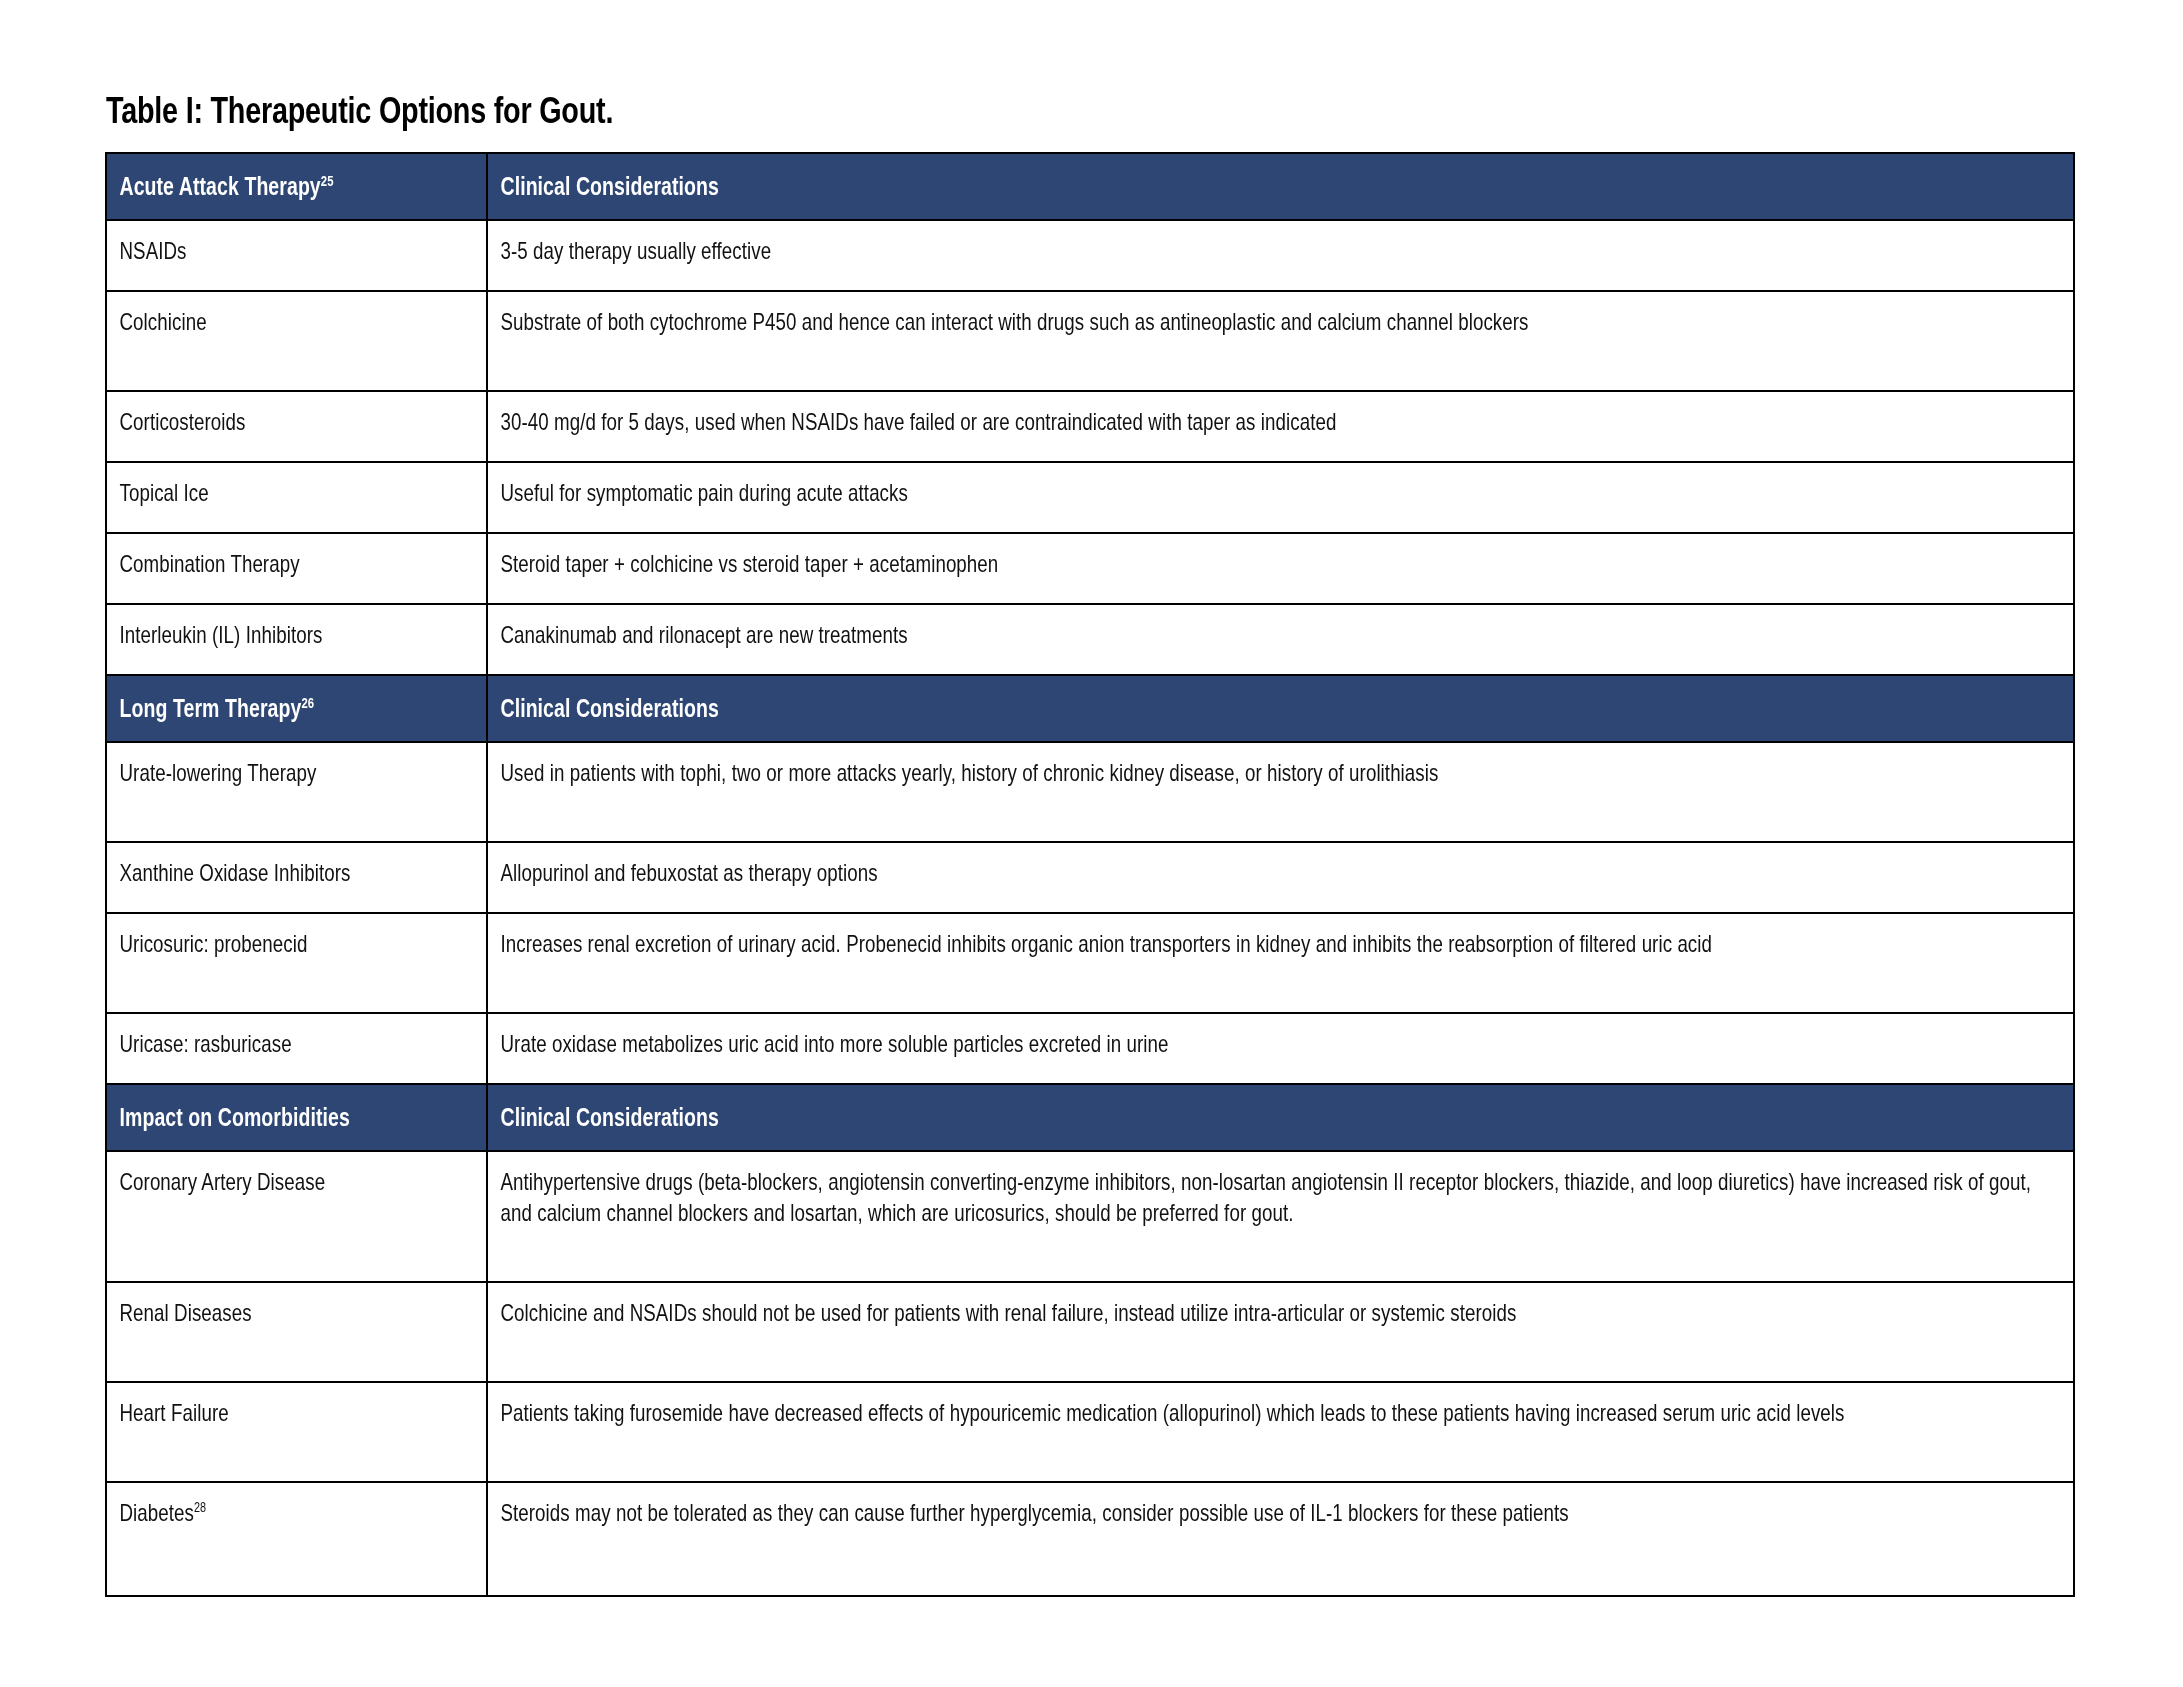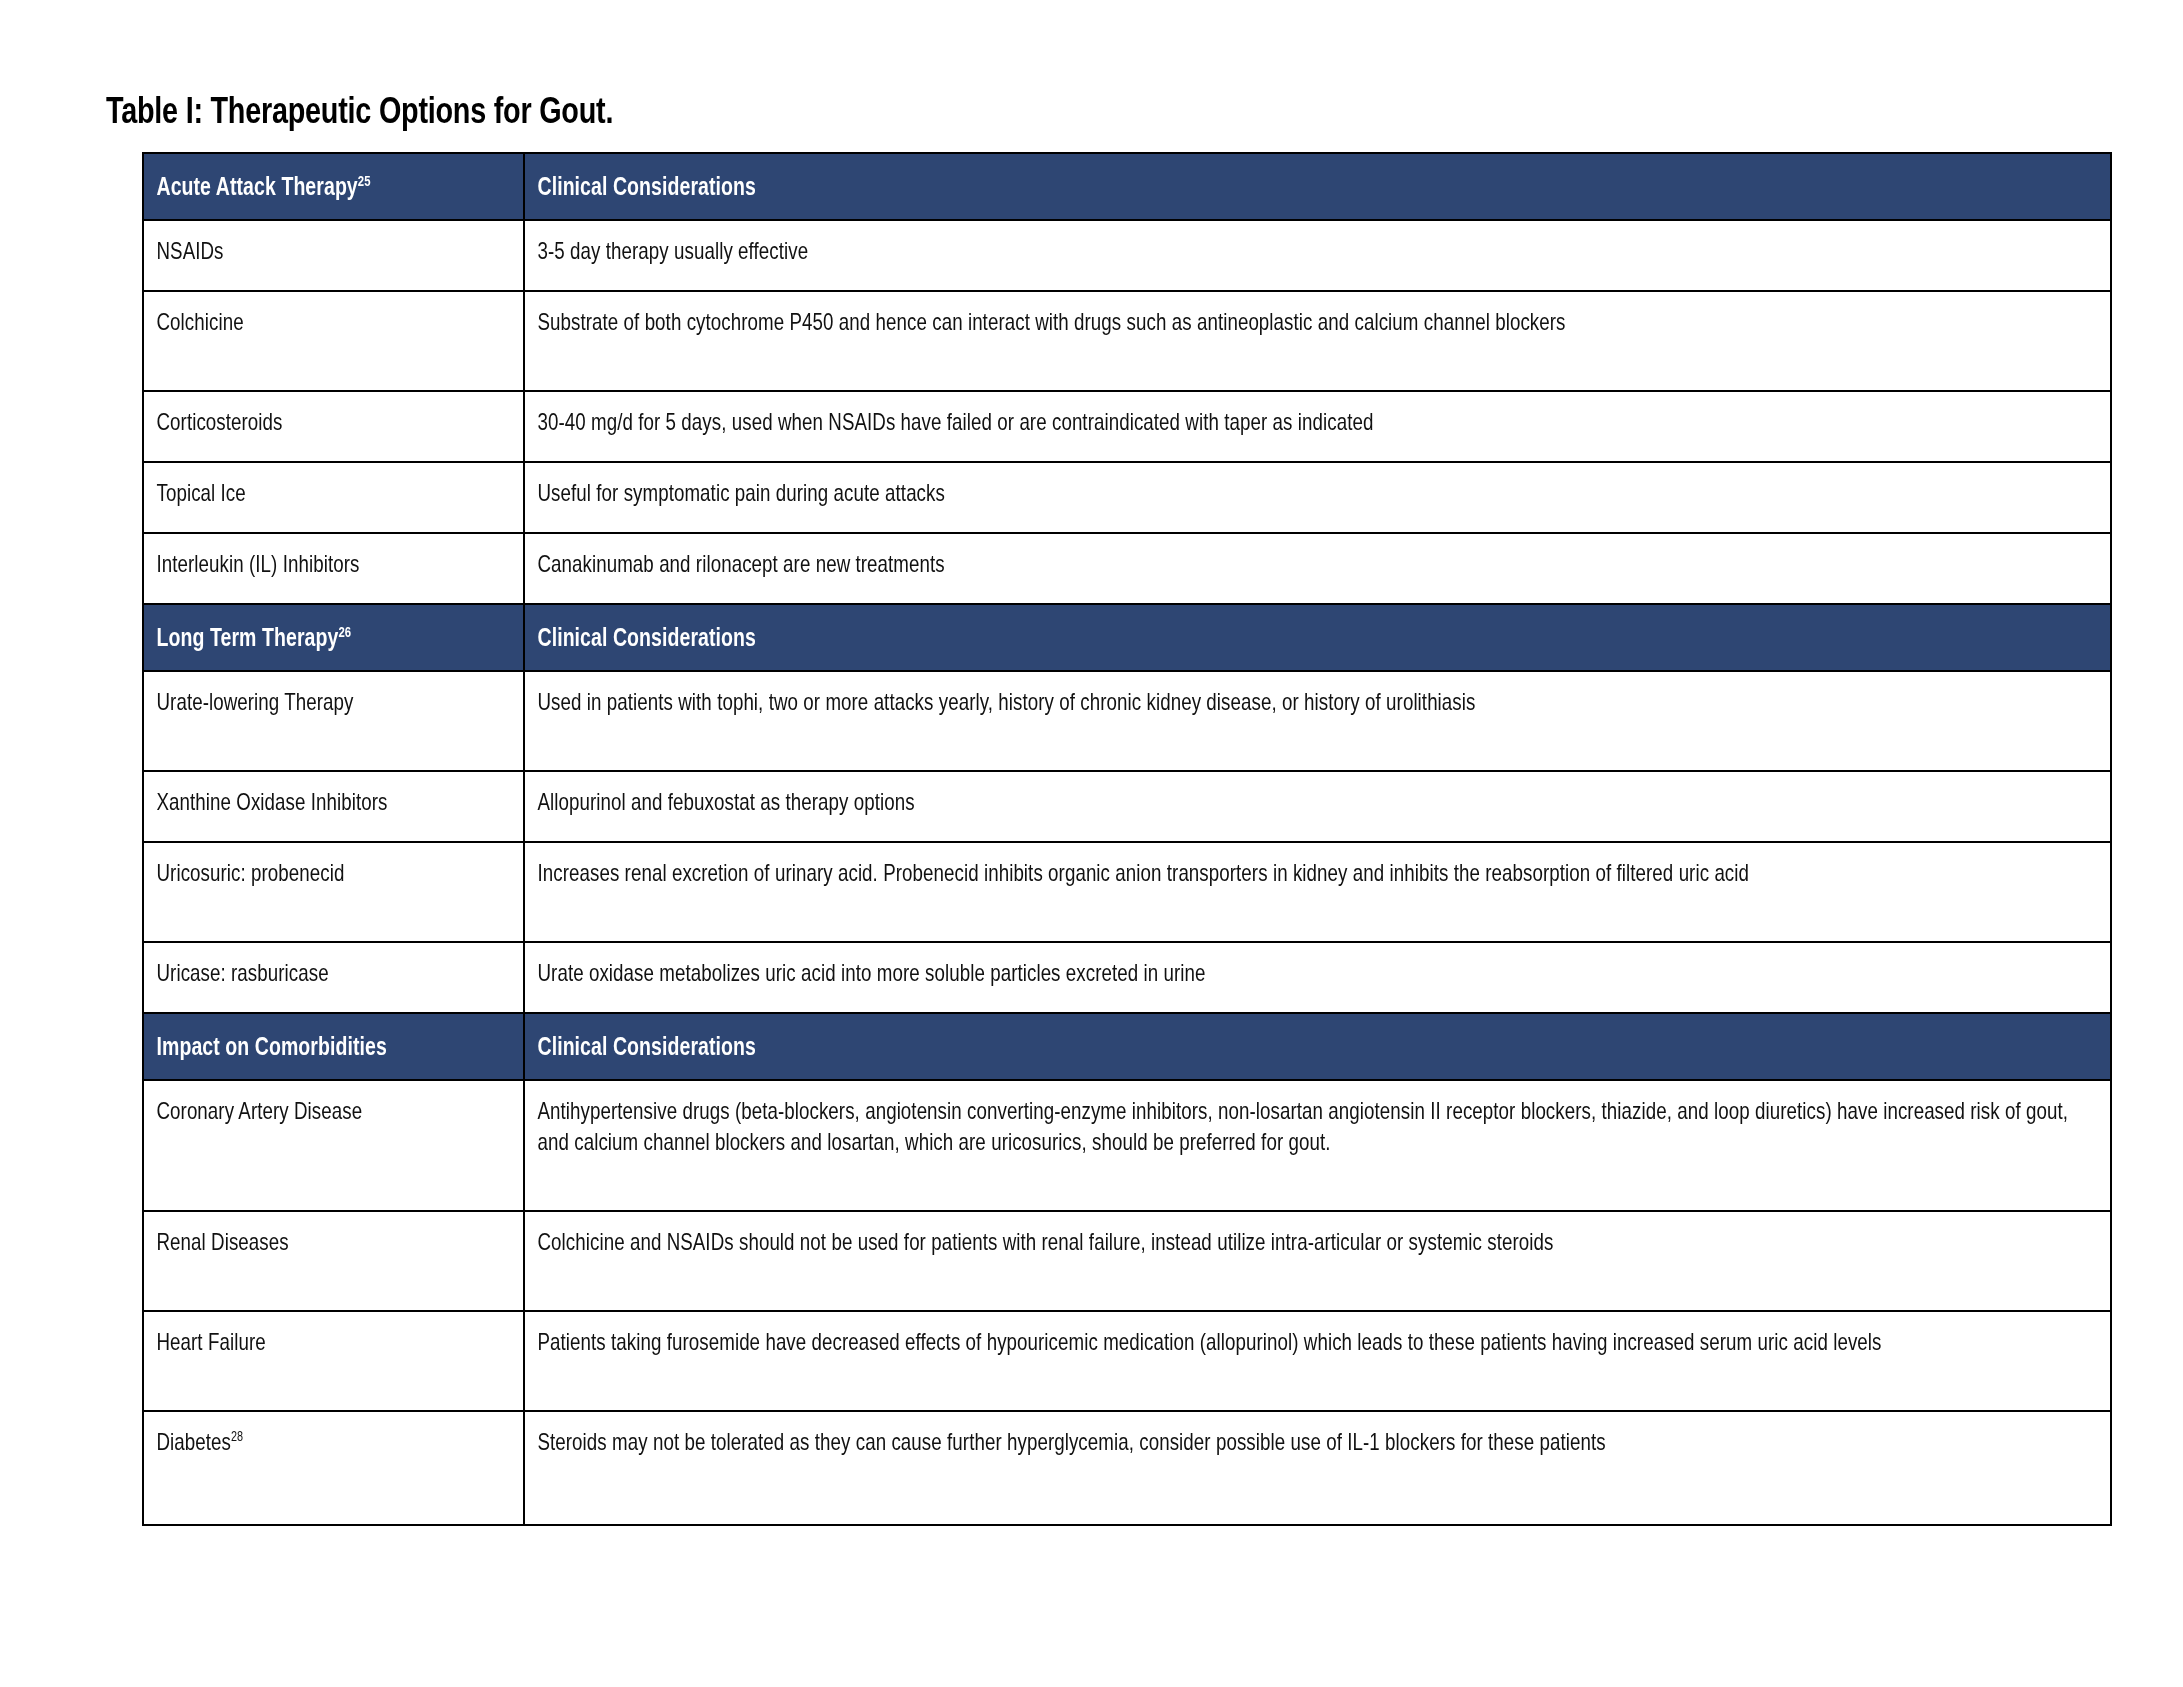--- a/index.html
+++ b/index.html
@@ -40,21 +40,20 @@
     transform-origin: left center;
     white-space: nowrap;
     margin: 0 0 22.5px 1.3px;
   }
 
   table.gout-table {
     border-collapse: collapse;
     width: 1968px;
     table-layout: fixed;
     border: 2.6px solid #000000;
-    margin-left: 37px;
   }
 
   table.gout-table col.c1 { width: 381px; }
   table.gout-table col.c2 { width: 1587px; }
 
   table.gout-table td {
     border: 2.6px solid #000000;
     padding: 0;
     vertical-align: top;
     background: #ffffff;
@@ -148,20 +147,28 @@
           <tr>
             <td class="cell-td">
               <div class="cell">Topical Ice</div>
             </td>
             <td class="cell-td">
               <div class="cell">Useful for symptomatic pain during acute attacks</div>
             </td>
           </tr>
           <tr>
             <td class="cell-td">
+              <div class="cell">Combination Therapy</div>
+            </td>
+            <td class="cell-td">
+              <div class="cell">Steroid taper + colchicine vs steroid taper + acetaminophen</div>
+            </td>
+          </tr>
+          <tr>
+            <td class="cell-td">
               <div class="cell">Interleukin (IL) Inhibitors</div>
             </td>
             <td class="cell-td">
               <div class="cell">Canakinumab and rilonacept are new treatments</div>
             </td>
           </tr>
           <tr class="section-header">
             <td style="background: rgb(46, 70, 115);">
               <div class="cell" style="color: rgb(255, 255, 255);">Long Term Therapy<sup>26</sup></div>
             </td>

